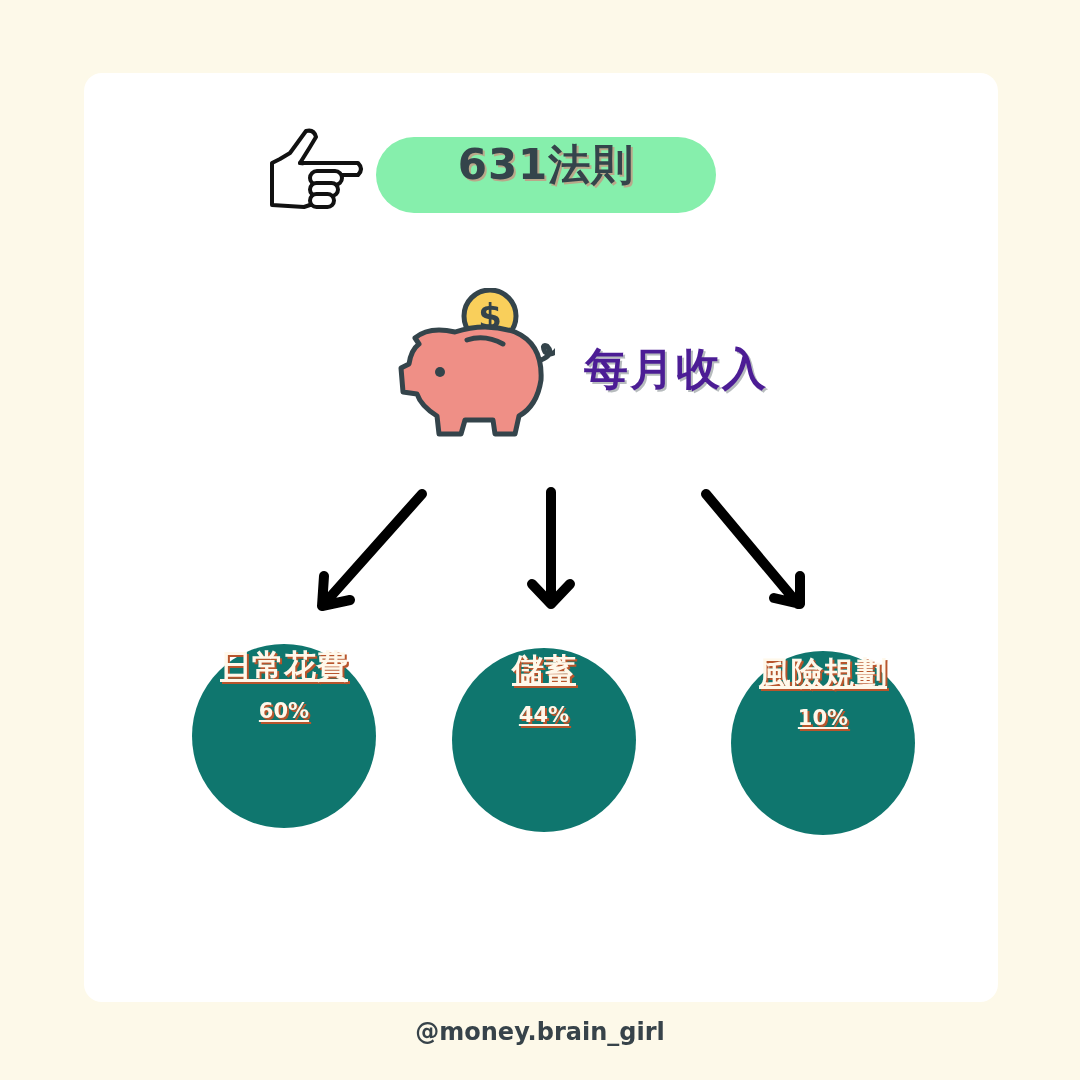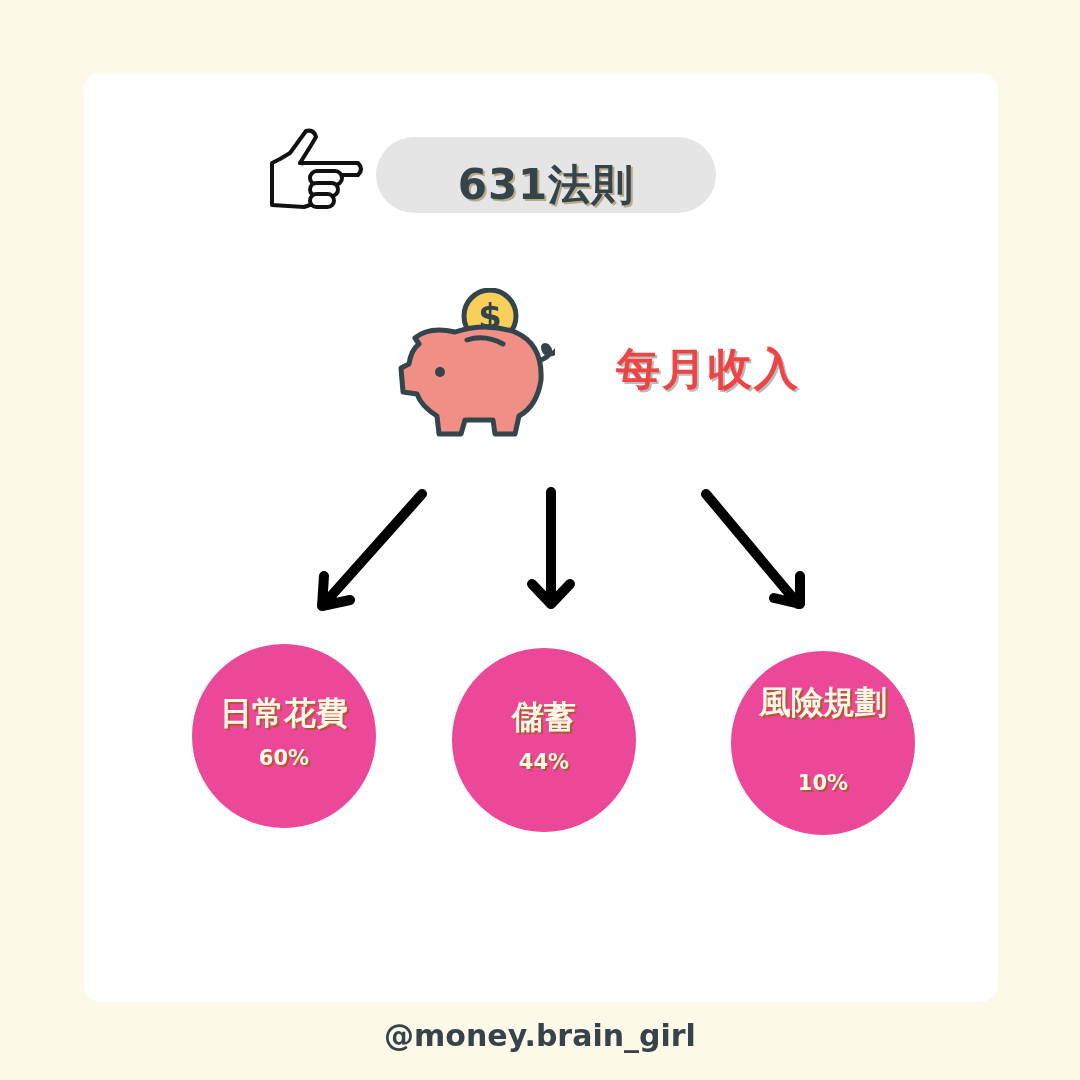--- a/index.html
+++ b/index.html
@@ -7,46 +7,46 @@
     width:1080px; height:1080px; background:#fdf9e9; position:relative; overflow:hidden;
     font-family:"DejaVu Sans", sans-serif;
   }
   .card {
     position:absolute; left:84px; top:73px; width:914px; height:929px;
     background:#ffffff; border-radius:18px;
   }
   .hand { position:absolute; left:266px; top:127px; width:100px; height:88px; }
   .pill {
     position:absolute; left:376px; top:137px; width:340px; height:76px;
-    background:#e5e5e5; border-radius:38px;
-    display:flex; align-items:flex-end; justify-content:center;
+    background:#86efac; border-radius:38px;
+    display:flex; align-items:flex-start; justify-content:center;
   }
   .pill span {
     font-size:42px; font-weight:bold; color:#34444b; letter-spacing:1px;
     text-shadow:2px 2px 0 #b9a88a;
   }
   .pig { position:absolute; left:395px; top:288px; width:160px; height:152px; }
   .income {
-    position:absolute; left:584px; top:340px; font-size:44px; font-weight:bold; color:#ef4444;
-    text-shadow:2px 2px 0 #b7bcbe; letter-spacing:2px;margin-left:32px;
+    position:absolute; left:584px; top:340px; font-size:44px; font-weight:bold; color:#4c1d95;
+    text-shadow:2px 2px 0 #b7bcbe; letter-spacing:2px;
   }
   .arrows { position:absolute; left:300px; top:480px; width:520px; height:140px; }
   .circle {
-    position:absolute; width:184px; height:184px; border-radius:50%; background:#ec4899;
-    display:flex; flex-direction:column; align-items:center; justify-content:center;
-    color:#fff8ea; font-weight:bold; text-shadow:2px 2px 0 #b8552c;
+    position:absolute; width:184px; height:184px; border-radius:50%; background:#0f766e;
+    display:flex; flex-direction:column; align-items:center; 
+    color:#fff8ea; font-weight:bold; text-shadow:2px 2px 0 #b8552c;text-decoration:underline;
   }
   .circle .lbl { font-size:32px; line-height:44px; }
   .circle .pct { font-size:21px; line-height:46px; }
   .c1 { left:192px; top:644px; }
   .c2 { left:452px; top:648px; }
-  .c3 { left:731px; top:651px;gap:36px; }
+  .c3 { left:731px; top:651px; }
   .footer {
     position:absolute; left:0; width:1080px; top:1018px; text-align:center;
-    font-size:30px; font-weight:bold; color:#37434a;
+    font-size:24px; font-weight:bold; color:#37434a;
   }
 </style>
 </head>
 <body>
 
 <div class="card"></div>
 
 <svg class="hand" viewBox="0 0 100 88">
   <g fill="#fff" stroke="#111" stroke-width="4" stroke-linejoin="round" stroke-linecap="round">
     <path d="M6 36 L6 78 L38 80 L50 76 L50 38 L34 36 L44 20 L50 10 Q48 2 40 4 L24 26 L14 32 Z"></path>

